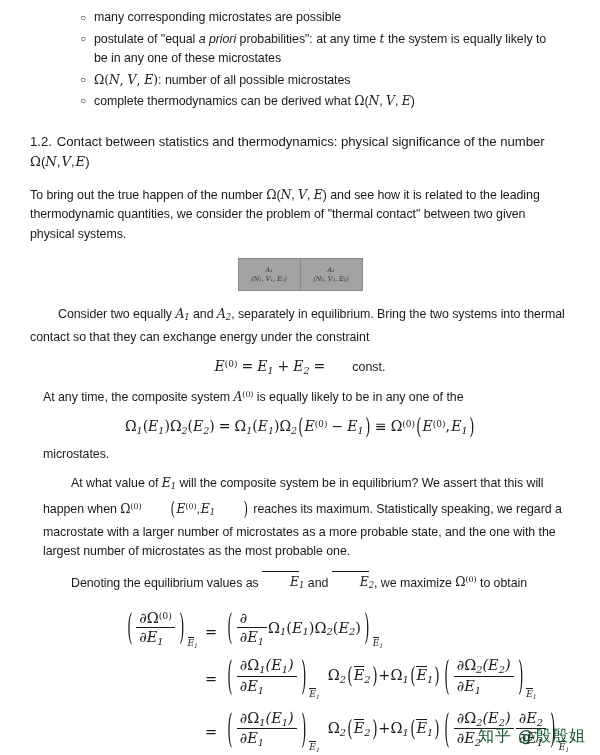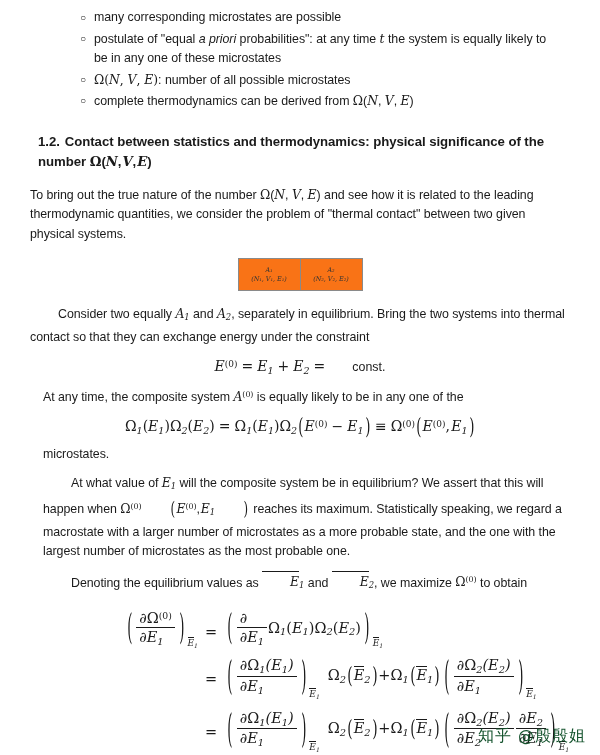--- a/index.html
+++ b/index.html
@@ -52,23 +52,23 @@
   .mi { font-family: "DejaVu Serif", serif; font-style: italic; }
   .mup { font-family: "DejaVu Serif", serif; font-style: normal; }
   .mgreek { font-family: "DejaVu Serif", serif; font-style: normal; }
   .it { font-style: italic; }
   sub.ms { font-size: 0.68em; vertical-align: -0.28em; font-style: italic; font-family: "DejaVu Serif", serif;}
   sup.ms { font-size: 0.64em; vertical-align: 0.45em; font-style: normal; font-family: "DejaVu Serif", serif;}
 
   
   .section-heading {
     font-size: 13.2px;
-    font-weight: bold;
+    font-weight: normal;
     line-height: 20px;
-    margin: 20px 0 0 8px;
+    margin: 20px 0 0 0;
     padding-right: 8px;
     letter-spacing: -0.05px;
   }
   .section-heading .num { margin-right: 5px; }
 
   
   p.body {
     font-size: 12.4px;
     line-height: 19.5px;
     margin: 13px 0 0 0;
@@ -80,21 +80,21 @@
 
   
   .box-diagram-wrap {
     display: flex;
     justify-content: center;
     margin: 14px 0 0 0;
   }
   .box-diagram {
     display: flex;
     border: 1px solid #8a8a8a;
-    background: #f97316;
+    background: #a3a3a3;
     align-items: center;
   }
   .box-cell {
     width: 61px;
     height: 31px;
     display: flex;
     flex-direction: column;
     align-items: center;
     justify-content: center;
     font-size: 6.4px;
@@ -212,31 +212,31 @@
       <span>postulate of "equal </span><span class="it">a priori</span><span> probabilities": at any time </span><span class="mi">t</span><span> the system is equally likely to be in any one of these microstates</span>
     </li>
 
     <li class="bullet-item">
       <span class="bullet-mark">○</span>
       <span class="mi" style="font-style:normal"><span class="mgreek">Ω</span>(<span class="mi">N</span>,&nbsp;<span class="mi">V</span>,&nbsp;<span class="mi">E</span>)</span><span>: number of all possible microstates</span>
     </li>
 
     <li class="bullet-item">
       <span class="bullet-mark">○</span>
-      <span>complete thermodynamics can be derived from </span><span><span class="mgreek">Ω</span>(<span class="mi">N</span>,&nbsp;<span class="mi">V</span>,&nbsp;<span class="mi">E</span>)</span>
+      <span>complete thermodynamics can be derived what </span><span><span class="mgreek">Ω</span>(<span class="mi">N</span>,&nbsp;<span class="mi">V</span>,&nbsp;<span class="mi">E</span>)</span>
     </li>
   </ul>
 
   <h2 class="section-heading">
     <span class="num">1.2.</span><span>Contact between statistics and thermodynamics: physical significance of</span>
     <span>the number </span><span><span class="mgreek">Ω</span>(<span class="mi">N</span>, <span class="mi">V</span>, <span class="mi">E</span>)</span>
   </h2>
 
   <p class="body">
-    <span>To bring out the true nature of the number </span><span><span class="mgreek">Ω</span>(<span class="mi">N</span>,&nbsp;<span class="mi">V</span>,&nbsp;<span class="mi">E</span>)</span><span> and see how it is related to the leading thermodynamic quantities, we consider the problem of "thermal contact" between two given physical systems.</span>
+    <span>To bring out the true happen of the number </span><span><span class="mgreek">Ω</span>(<span class="mi">N</span>,&nbsp;<span class="mi">V</span>,&nbsp;<span class="mi">E</span>)</span><span> and see how it is related to the leading thermodynamic quantities, we consider the problem of "thermal contact" between two given physical systems.</span>
   </p>
 
   <div class="box-diagram-wrap">
     <div class="box-diagram">
       <div class="box-cell">
         <span class="cell-top">A₁</span>
         <span class="cell-bot">(N₁, V₁, E₁)</span>
       </div>
       <div class="box-cell">
         <span class="cell-top">A₂</span>

